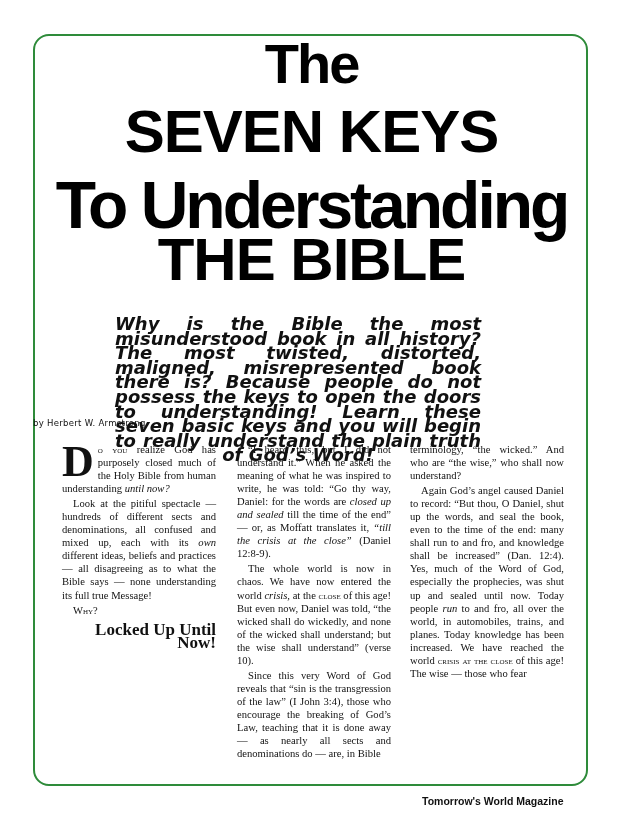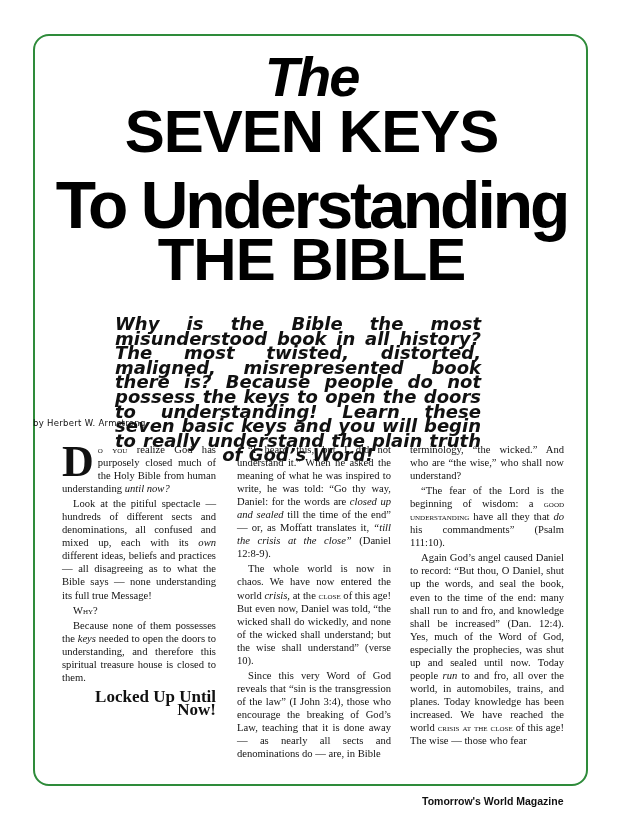--- a/index.html
+++ b/index.html
@@ -6,21 +6,21 @@
   body { width: 625px; height: 823px; position: relative; overflow: hidden; }
   .frame {
     position: absolute; left: 33px; top: 34px; width: 555px; height: 752px;
     border: 2px solid #2e8b3a; border-radius: 16px; box-sizing: border-box;
   }
   .title {
     position: absolute; left: 33px; width: 557px; text-align: center;
     font-family: "Liberation Sans", sans-serif; font-weight: bold; color: #000;
     letter-spacing: -2px; line-height: 1; transform-origin: center;
   }
-  .t1 { top: 49px; font-size: 56px; font-style: italic; }
+  .t1 { top: 36px; font-size: 56px; }
   .t2 { top: 102px; font-size: 60px; letter-spacing: -1px; }
   .t3 { top: 172px; font-size: 66px; letter-spacing: -3px; }
   .t4 { top: 230px; font-size: 60px; letter-spacing: -1px; }
   .intro {
     position: absolute; left: 115px; top: 317px; width: 366px;
     font-family: "DejaVu Sans", sans-serif; font-style: italic; font-weight: bold;
     font-size: 18px; line-height: 14.6px; text-align: justify; color: #111;
     text-align-last: center;
   }
   .byline {
@@ -62,29 +62,27 @@
 <div class="title t3">To Understanding</div>
 <div class="title t4">THE BIBLE</div>
 
 <div class="intro">Why is the Bible the most misunderstood book in all history? The most twisted, distorted, maligned, misrepresented book there is? Because people do not possess the keys to open the doors to understanding! Learn these seven basic keys and you will begin to really understand the plain truth of God’s Word!</div>
 <div class="byline">by Herbert W. Armstrong</div>
 
 <div class="col c1">
   <p class="noind"><span class="dropcap">D</span><span class="sc">o you</span><span> realize God has purposely closed much of the Holy Bible from human understanding </span><i>until now?</i></p>
   <p><span>Look at the pitiful spectacle — hundreds of different sects and denominations, all confused and mixed up, each with its </span><i>own</i><span> different ideas, beliefs and practices — all disagreeing as to what the Bible says — none understanding its full true Message!</span></p>
   <p class="sc">Why?</p>
-  <p><span>Because none of them possesses the </span><i>keys</i><span> needed to open the doors to understanding, and therefore this spiritual treasure house is closed to them.</span></p>
   <h3>Locked Up Until Now!</h3>
 </div>
 
 <div class="col c2">
   <p><span>“I heard this, but I did not understand it.” When he asked the meaning of what he was inspired to write, he was told: “Go thy way, Daniel: for the words are </span><i>closed up and sealed</i><span> till the time of the end” — or, as Moffatt translates it, </span><i>“till the crisis at the close”</i><span> (Daniel 12:8-9).</span></p>
   <p><span>The whole world is now in chaos. We have now entered the world </span><i>crisis,</i><span> at the </span><span class="sc">close</span><span> of this age! But even now, Daniel was told, “the wicked shall do wickedly, and none of the wicked shall understand; but the wise shall understand” (verse 10).</span></p>
   <p>Since this very Word of God reveals that “sin is the transgression of the law” (I John 3:4), those who encourage the breaking of God’s Law, teaching that it is done away — as nearly all sects and denominations do — are, in Bible</p>
 </div>
 
 <div class="col c3">
   <p class="noind">terminology, “the wicked.” And who are “the wise,” who shall now understand?</p>
-  <p><span>“The fear of the Lord is the beginning of wisdom: a </span><span class="sc">good understanding</span><span> have all they that </span><i>do</i><span> his commandments” (Psalm 111:10).</span></p>
   <p><span>Again God’s angel caused Daniel to record: “But thou, O Daniel, shut up the words, and seal the book, even to the time of the end: many shall run to and fro, and knowledge shall be increased” (Dan. 12:4). Yes, much of the Word of God, especially the prophecies, was shut up and sealed until now. Today people </span><i>run</i><span> to and fro, all over the world, in automobiles, trains, and planes. Today knowledge has been increased. We have reached the world </span><span class="sc">crisis at the close</span><span> of this age! The wise — those who fear</span></p>
 </div>
 
 <div class="footer">Tomorrow's World Magazine</div>
 
 </body></html>

